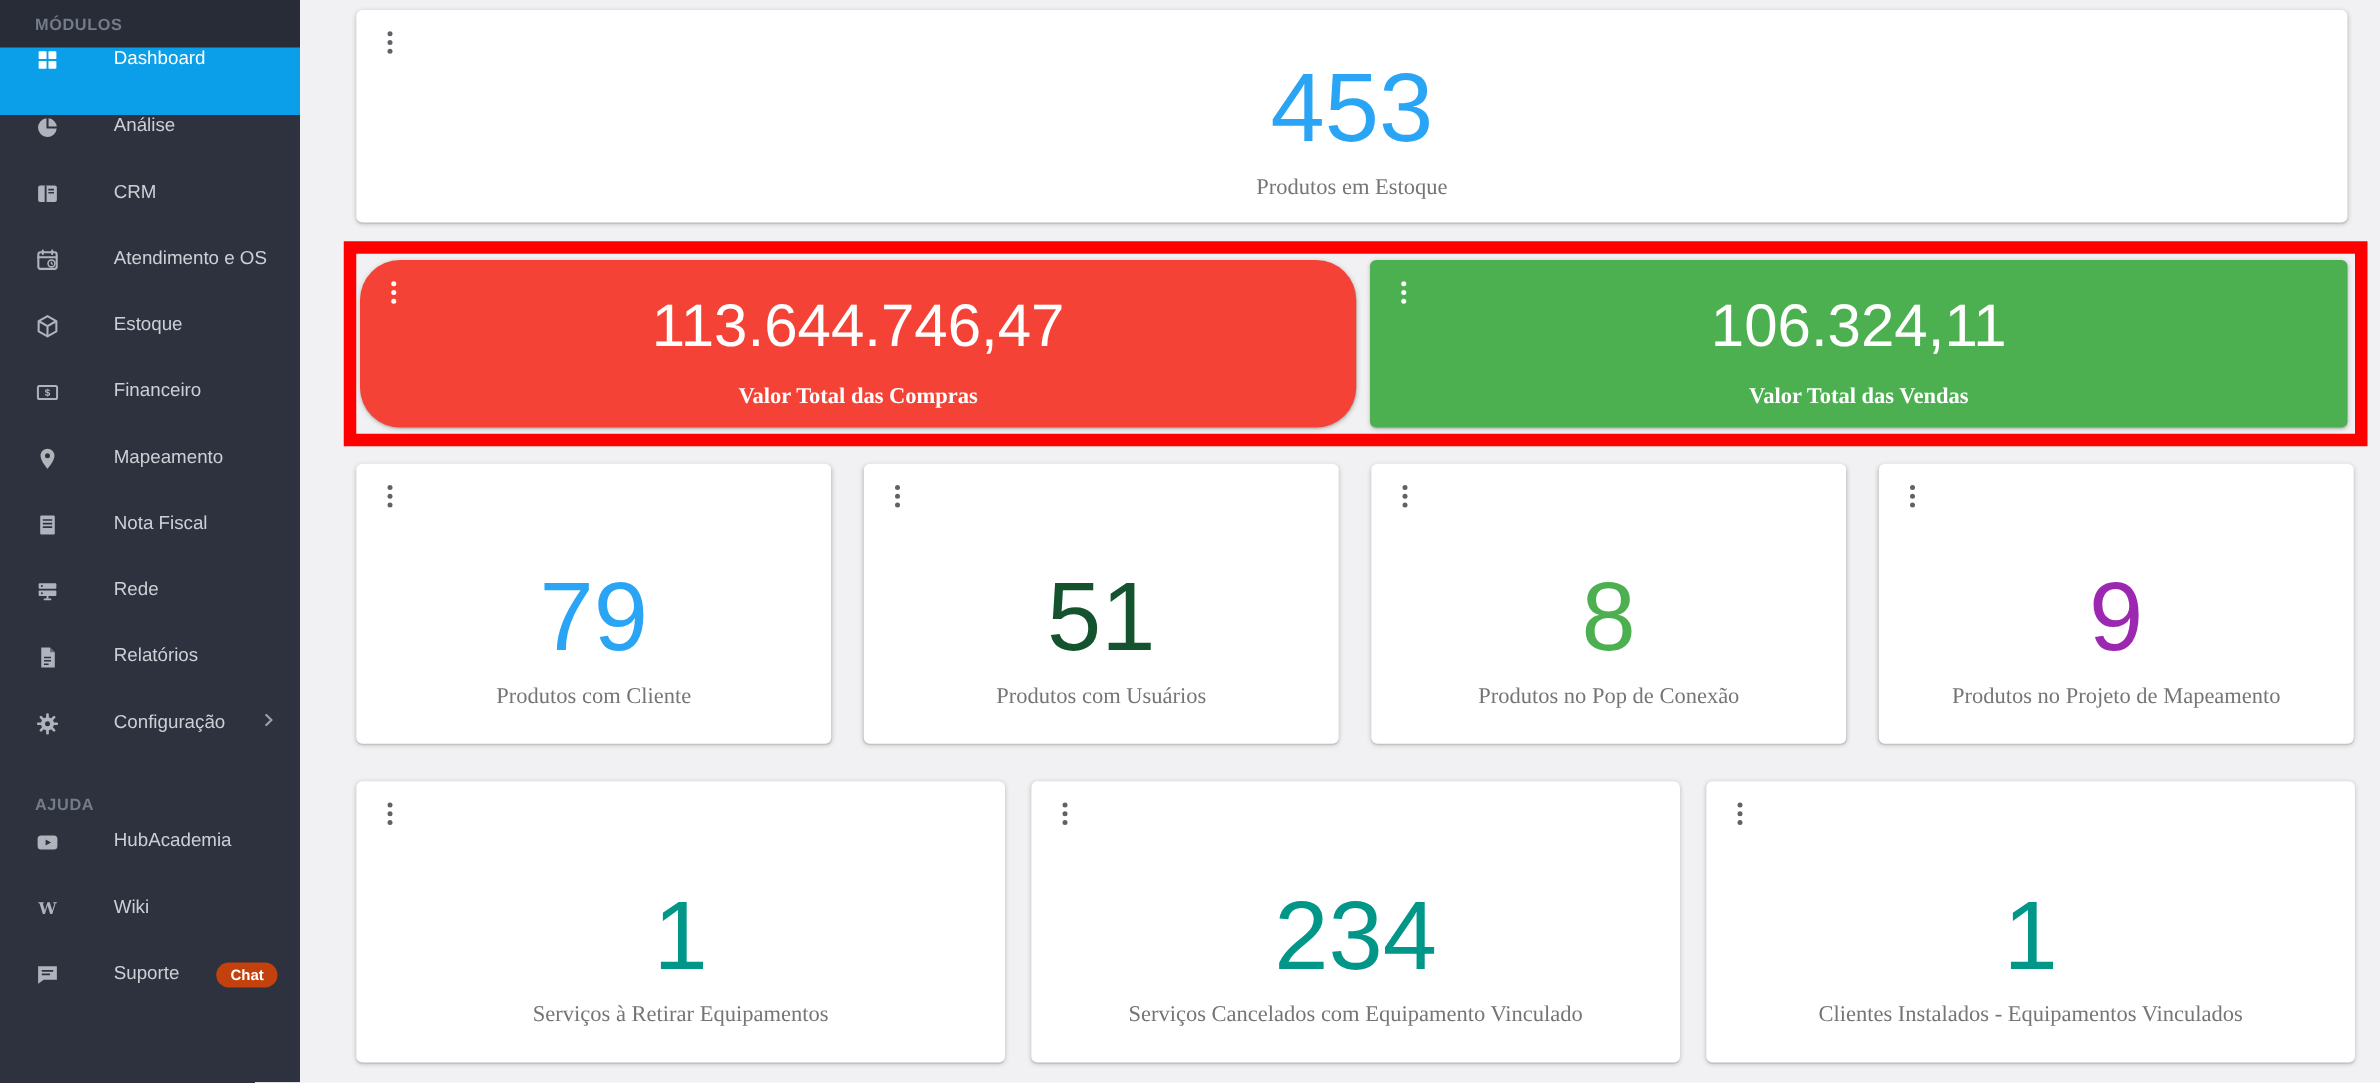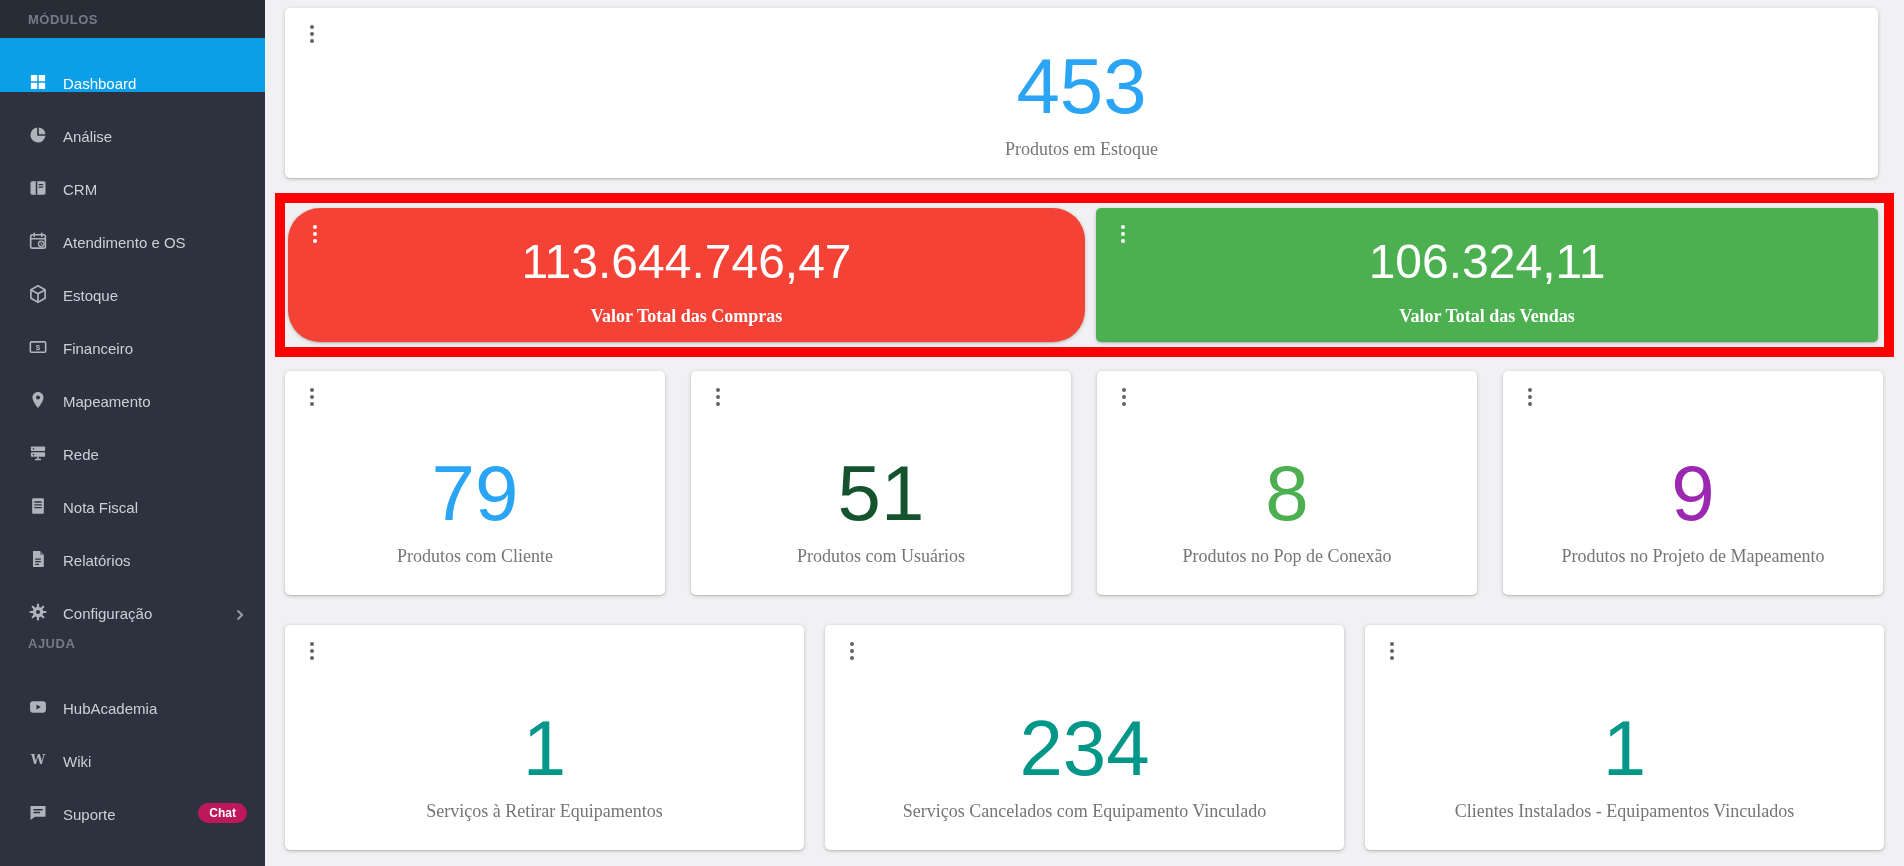--- a/index.html
+++ b/index.html
@@ -5,33 +5,33 @@
   * { margin:0; padding:0; box-sizing:border-box; }
   html,body { width:1904px; height:866px; overflow:hidden; }
   .app {
     position:relative; width:1904px; height:866px;
     background:#f1f1f3; overflow:hidden;
     font-family:"Liberation Sans","DejaVu Sans",sans-serif;
   }
 
   
   .sidebar {
-    position:absolute; left:0; top:0; width:265px; height:866px;
+    position:absolute; left:0; top:0; width:240px; height:866px;
     background:#2d323e; z-index:10;
   }
   .sb-section {
     height:38px; display:flex; align-items:center; padding:0 28px;
     font-size:13px; font-weight:bold; color:#757c89; letter-spacing:.5px;
     background:#272c37;
   }
   .sb-section.plain { background:transparent; height:42px; }
   .sb-item {
-    height:53px; display:flex; align-items:flex-end;
+    height:53px; display:flex; align-items:flex-start;
     padding:0 18px 0 28px; color:#ccd0d6; font-size:15px; font-weight:500;
-    cursor:pointer; white-space:nowrap;
+    cursor:pointer; white-space:nowrap;gap:28px;
   }
   .sb-item.active { height:54px; background:#0a9fe8; color:#ffffff; }
   .sb-item .ic {
     width:20px; height:20px; margin-right:15px; color:#aeb3bc;
     display:flex; align-items:center; justify-content:center; flex:none;
   }
   .sb-item.active .ic { color:#ffffff; }
   .sb-item svg { --sb:#2d323e; display:block; }
   .chev { margin-left:auto; color:#9aa0ab; display:flex; }
   .chat-badge {
@@ -170,38 +170,38 @@
           <path d="M12 2.3c-3.7 0-6.7 3-6.7 6.7 0 4.8 6.7 12.7 6.7 12.7s6.7-7.9 6.7-12.7c0-3.7-3-6.7-6.7-6.7z" fill="currentColor"></path>
           <circle cx="12" cy="9" r="2.4" fill="var(--sb)"></circle>
         </svg>
       </span>
       <span>Mapeamento</span>
     </div>
 
     <div class="sb-item">
       <span class="ic">
         <svg width="20" height="20" viewBox="0 0 24 24">
+          <rect x="5" y="2.8" width="14" height="18.4" rx="1.2" fill="currentColor"></rect>
+          <path d="M7.5 7.2h9M7.5 10.6h9M7.5 14h9" stroke="var(--sb)" stroke-width="1.6"></path>
+        </svg>
+      </span>
+      <span>Nota Fiscal</span>
+    </div>
+
+    <div class="sb-item">
+      <span class="ic">
+        <svg width="20" height="20" viewBox="0 0 24 24">
           <rect x="3.5" y="4.2" width="17" height="5.4" rx="1" fill="currentColor"></rect>
           <rect x="3.5" y="11.2" width="17" height="5.4" rx="1" fill="currentColor"></rect>
           <circle cx="6.6" cy="6.9" r="1" fill="var(--sb)"></circle>
             <circle cx="6.6" cy="13.9" r="1" fill="var(--sb)"></circle>
           <path d="M12 16.6v3.2M8.4 19.8h7.2" stroke="currentColor" stroke-width="1.8" fill="none"></path>
         </svg>
       </span>
       <span>Rede</span>
-    </div>
-
-    <div class="sb-item">
-      <span class="ic">
-        <svg width="20" height="20" viewBox="0 0 24 24">
-          <rect x="5" y="2.8" width="14" height="18.4" rx="1.2" fill="currentColor"></rect>
-          <path d="M7.5 7.2h9M7.5 10.6h9M7.5 14h9" stroke="var(--sb)" stroke-width="1.6"></path>
-        </svg>
-      </span>
-      <span>Nota Fiscal</span>
     </div>
 
     <div class="sb-item">
       <span class="ic">
         <svg width="20" height="20" viewBox="0 0 24 24">
           <path d="M6 2.5h8.5L19 7v14.5H6z" fill="currentColor"></path>
           <path d="M14.5 2.5V7H19z" fill="var(--sb)" opacity=".55"></path>
           <path d="M8.6 12h6.8M8.6 15.2h6.8M8.6 18.4h4.5" stroke="var(--sb)" stroke-width="1.5"></path>
         </svg>
       </span>
@@ -253,21 +253,21 @@
     </div>
 
     <div class="sb-item">
       <span class="ic">
         <svg width="20" height="20" viewBox="0 0 24 24">
           <path d="M3 3.5h18v13H8.4L3 20.5z" fill="currentColor"></path>
           <path d="M6.5 8h11M6.5 11.3h8" stroke="var(--sb)" stroke-width="1.7"></path>
         </svg>
       </span>
       <span>Suporte</span>
-      <span class="chat-badge" style="background: #be185d; margin-top: 28px;">Chat</span>
+      <span class="chat-badge" style="background: #c2410c;">Chat</span>
     </div>
 
   </aside>
 
   <main>
 
     <section class="card" id="card-estoque">
       <div class="kebab">
           <i></i>
           <i></i>

